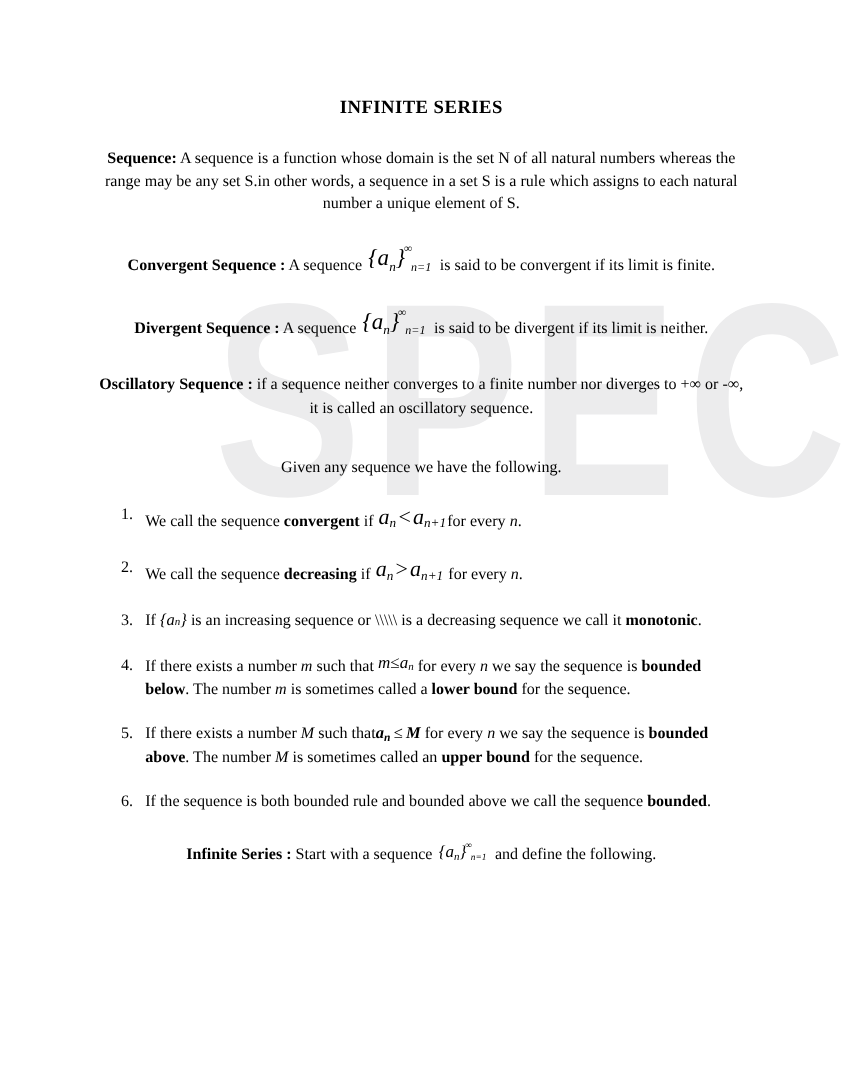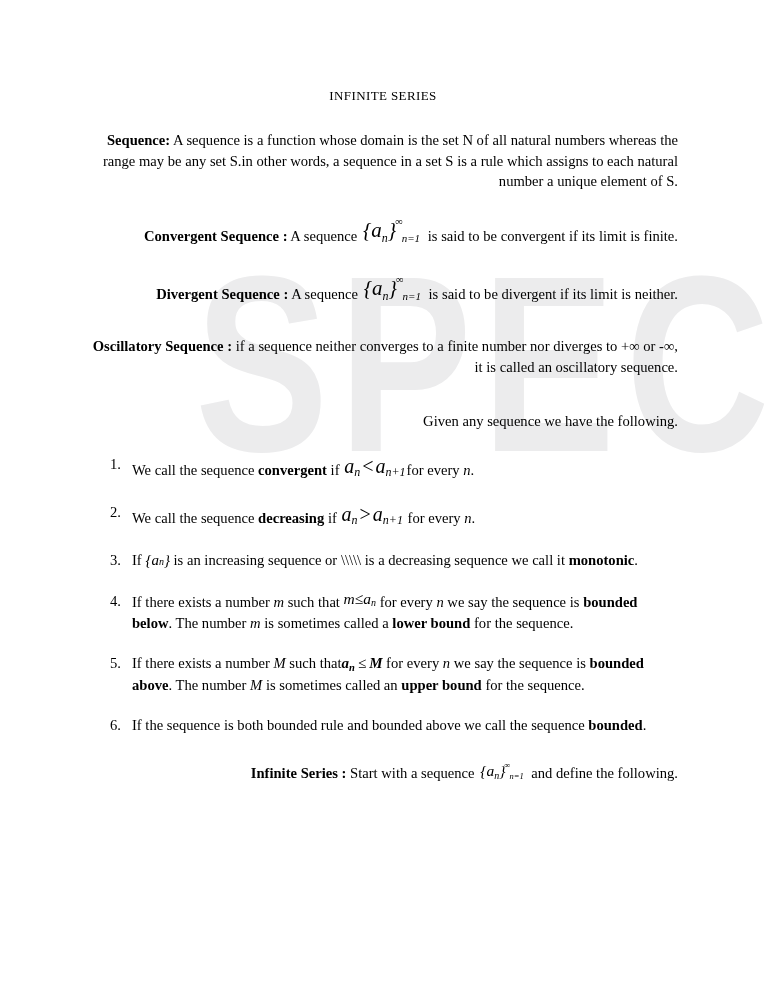--- a/index.html
+++ b/index.html
@@ -49,31 +49,31 @@
   .content {
     position: absolute;
     left: 88px;
     top: 88px;
     width: 590px;
     z-index: 2;
   }
 
   .doc-title {
     text-align: center;
-    font-weight: 400;
-    font-size: 13px;
+    font-weight: 700;
+    font-size: 17px;
     letter-spacing: 0.4px;
     margin: 0 0 26px 0;
   }
 
   .para {
     font-size: 14.6px;
     line-height: 1.42;
     margin: 0 0 15px 0;
-    text-align: right;
+    text-align: center;
   }
 
   .lead { font-weight: 700; }
 
   .gap-before { margin-top: 28px; }
 
   
   .mi {
     font-family: "Liberation Serif", "DejaVu Serif", serif;
     font-style: italic;

